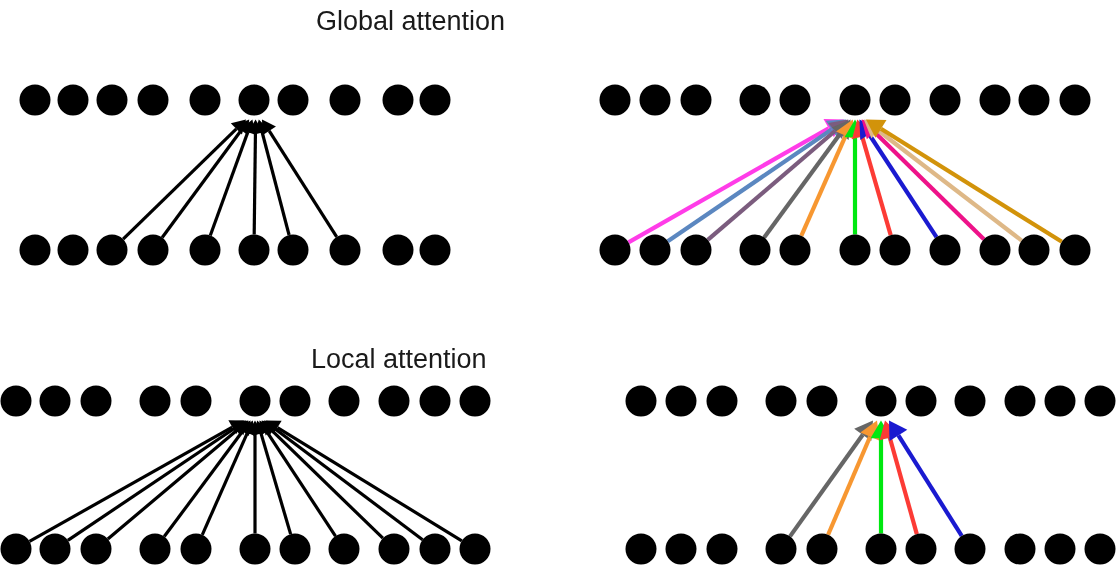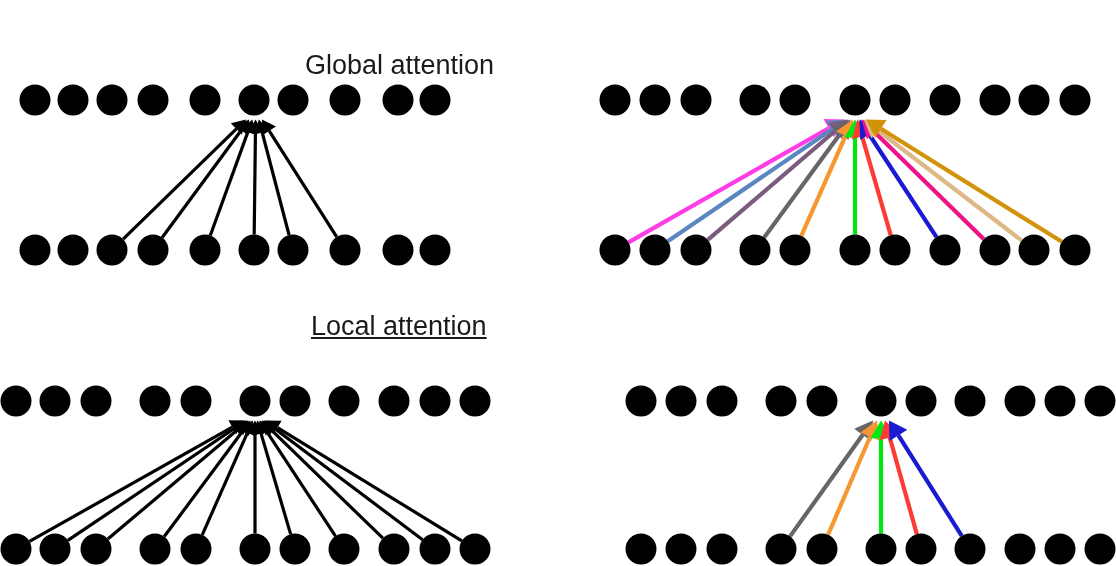--- a/index.html
+++ b/index.html
@@ -214,15 +214,15 @@
           <circle cx="822" cy="549" r="15.5" fill="#000000"></circle>
           <circle cx="881" cy="549" r="15.5" fill="#000000"></circle>
           <circle cx="921" cy="549" r="15.5" fill="#000000"></circle>
           <circle cx="970" cy="549" r="15.5" fill="#000000"></circle>
           <circle cx="1020" cy="549" r="15.5" fill="#000000"></circle>
           <circle cx="1060" cy="549" r="15.5" fill="#000000"></circle>
           <circle cx="1100" cy="549" r="15.5" fill="#000000"></circle>
         </g>
       </g>
     </svg>
-    <div class="panel-title" style="left: 305px; top: 8px; width: auto; text-align: left; padding-left: 0px; transform: translateX(0px); position: absolute; white-space: nowrap; margin-top: 44px;">Global attention</div>
-    <div class="panel-title" style="left: 311px; top: 313px; width: auto; text-align: right; padding-left: 0px; transform: translateX(0px); position: absolute; white-space: nowrap; text-decoration: underline;">Local attention</div>
+    <div class="panel-title" style="left: 316px; top: 8px; width: auto; text-align: left; padding-left: 0px; transform: translateX(0px); position: absolute; white-space: nowrap;">Global attention</div>
+    <div class="panel-title" style="left: 311px; top: 346px; width: auto; text-align: right; padding-left: 0px; transform: translateX(0px); position: absolute; white-space: nowrap;">Local attention</div>
   </div>
 
 </body></html>

